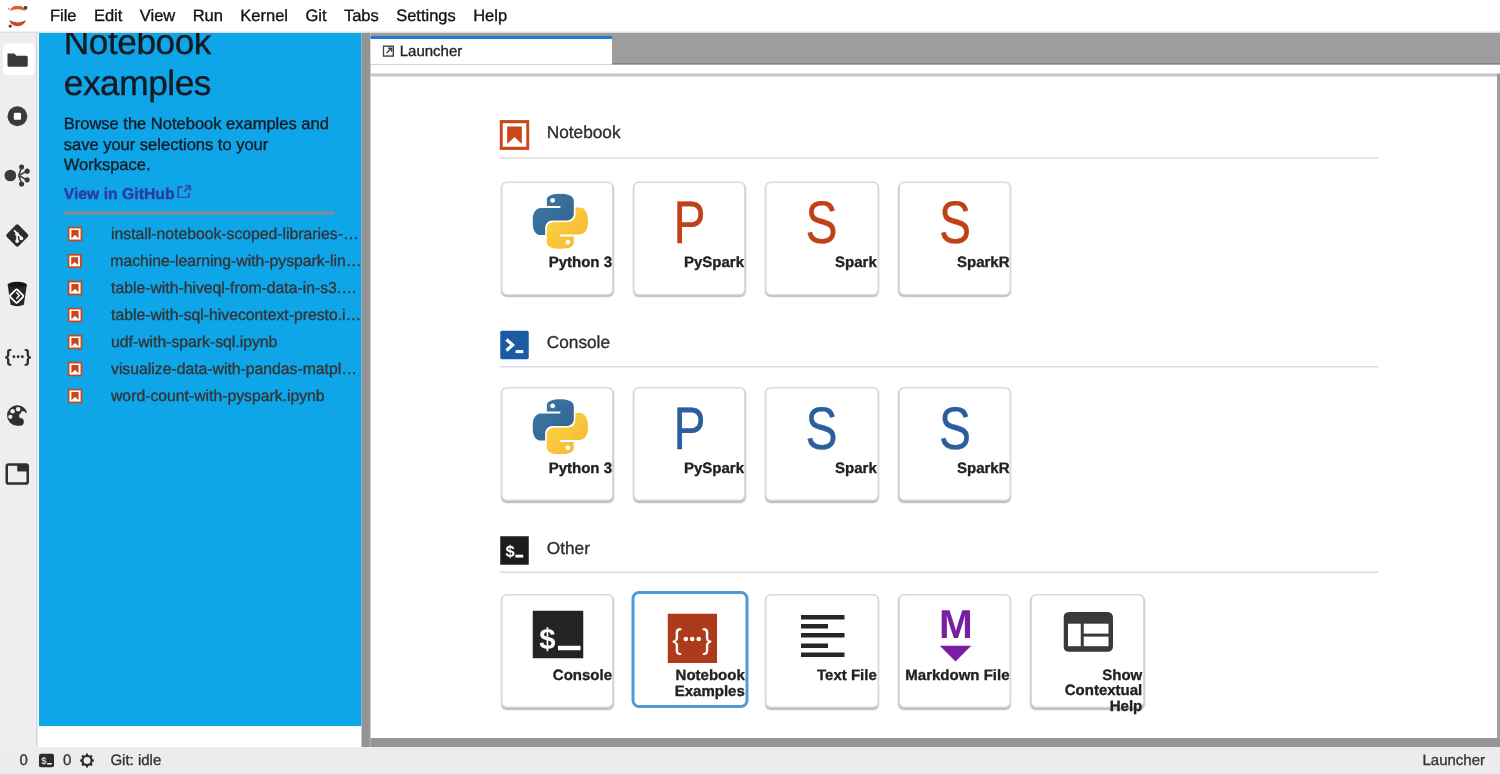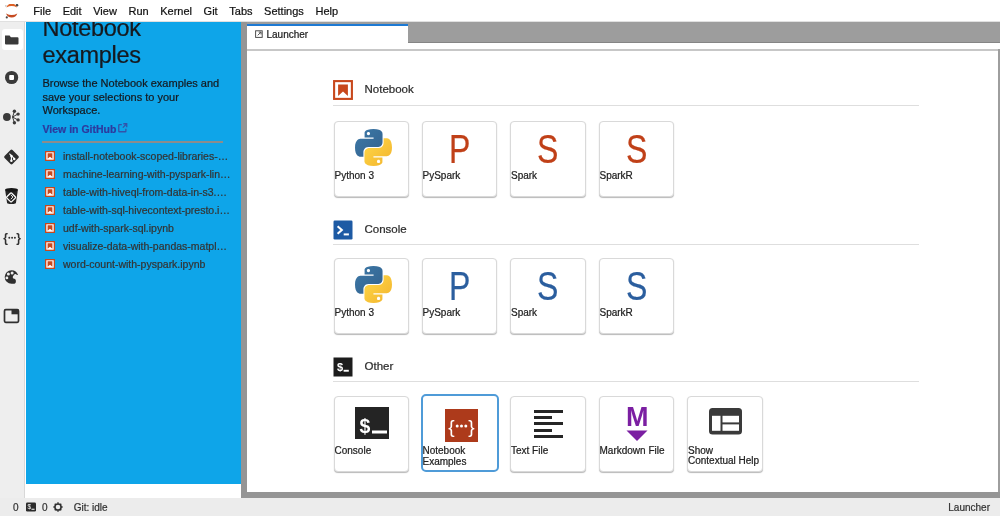--- a/index.html
+++ b/index.html
@@ -2,28 +2,28 @@
 <html><head>
 <meta charset="utf-8">
 <style>
 * { margin:0; padding:0; box-sizing:border-box; }
 html,body { -webkit-text-stroke:0.22px; width:1000px; height:516px; overflow:hidden; background:#fff;
   font-family:"Liberation Sans",sans-serif; position:relative; }
 .abs { position:absolute; }
 .card { position:absolute; width:75.5px; height:76px; background:#fff;
   border:1px solid #d9d9d9; border-radius:4px;
   box-shadow:0 1px 1px rgba(0,0,0,0.28); }
-.clbl { position:absolute; left:0; top:49px; width:100%; text-align:left;
-  font-size:10px; line-height:10.5px; color:#222; }
+.clbl { position:absolute; left:0; top:49px; width:100%; text-align:right;
+  font-size:10px; line-height:10.5px; color:#222;font-weight:bold; }
 .letter { position:absolute; left:0; top:9.5px; width:100%; height:36px;
   line-height:36px; text-align:center; font-size:40px; font-weight:400; transform:scaleX(0.8); }
 .sechead { position:absolute; font-size:11.5px; color:#2c2c2c; }
 .sdiv { position:absolute; left:333px; width:586px; height:1px; background:#dedede; }
 .flitem { height:18px; display:flex; align-items:center; }
-.fltxt { font-size:10.5px; color:#343434; margin-left:8px; white-space:nowrap; }
+.fltxt { font-size:10.5px; color:#343434; margin-left:19px; white-space:nowrap; }
 </style>
 </head>
 <body>
 
 <div class="abs" style="left:0;top:0;width:1000px;height:22px;background:#fff;border-bottom:1px solid #e0e0e0;z-index:5;">
   <div class="abs" style="left:4px;top:3.5px;width:16px;height:16px;">
     <svg width="16" height="16" viewBox="0 0 16 16">
       <circle cx="13.0" cy="1.2" r="1.3" fill="#464646"></circle>
       <circle cx="2.8" cy="13.4" r="1.1" fill="#464646"></circle>
       <circle cx="1.9" cy="1.9" r="0.6" fill="#8a8a8a"></circle>

